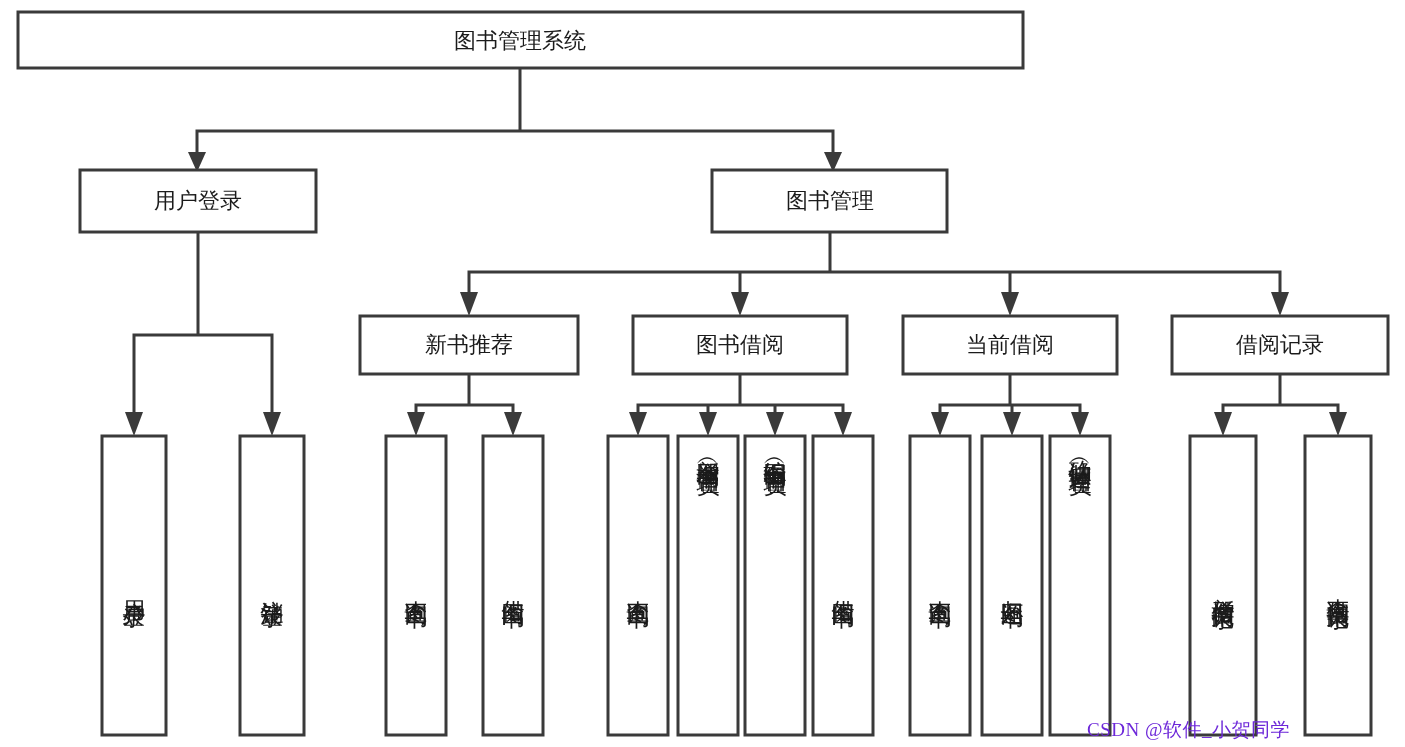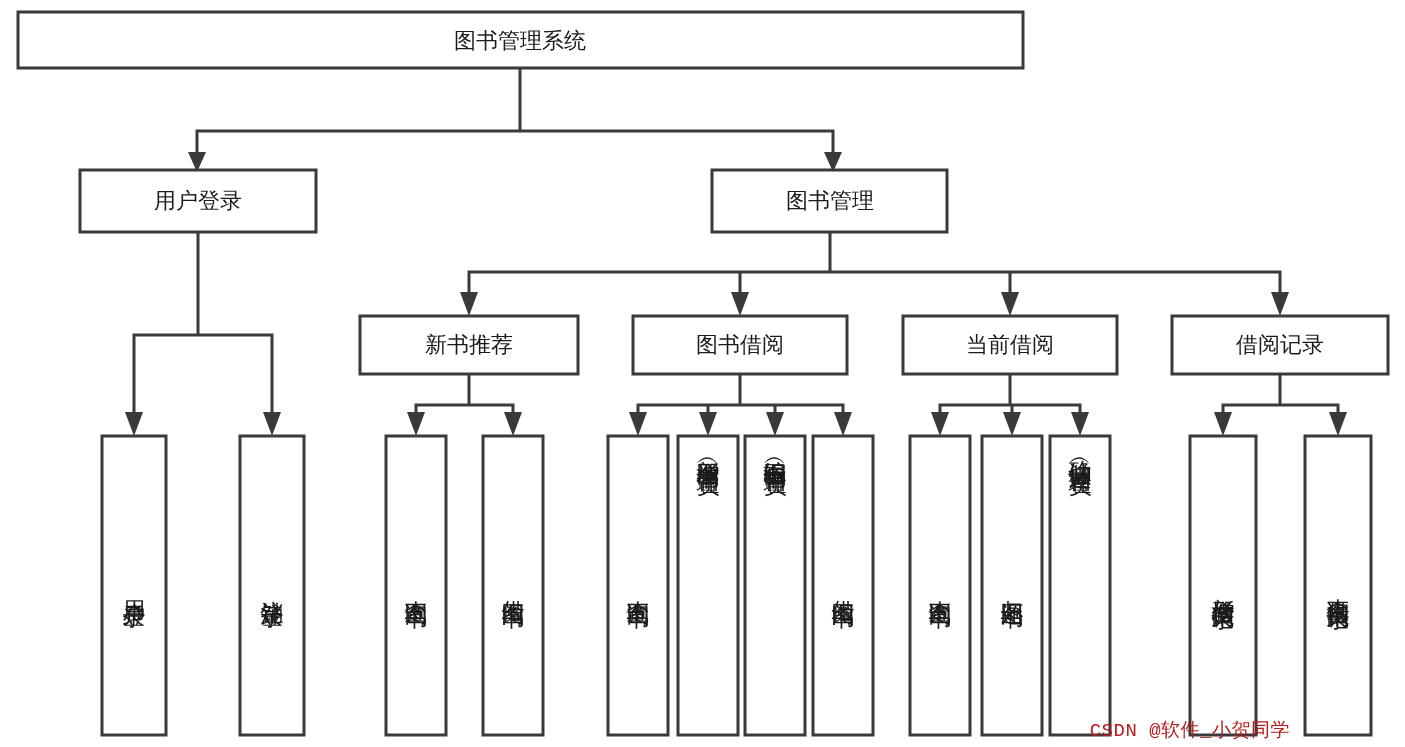--- a/index.html
+++ b/index.html
@@ -61,23 +61,23 @@
     display: flex;
     align-items: center;
     justify-content: center;
     white-space: nowrap;
     pointer-events: none;
   }
   .watermark {
     position: absolute;
     right: 8px;
     bottom: 4px;
-    font-family: Liberation Mono, monospace;
+    font-family: Liberation Serif, serif;
     font-size: 19px;
-    color: #b91c1c;
+    color: #6d28d9;
     letter-spacing: 0.5px;
     white-space: nowrap;
   }
 </style>
 </head>
 <body>
 
 <div id="diagram-root">
 
   <svg id="tree-svg" viewBox="0 0 1405 747">

